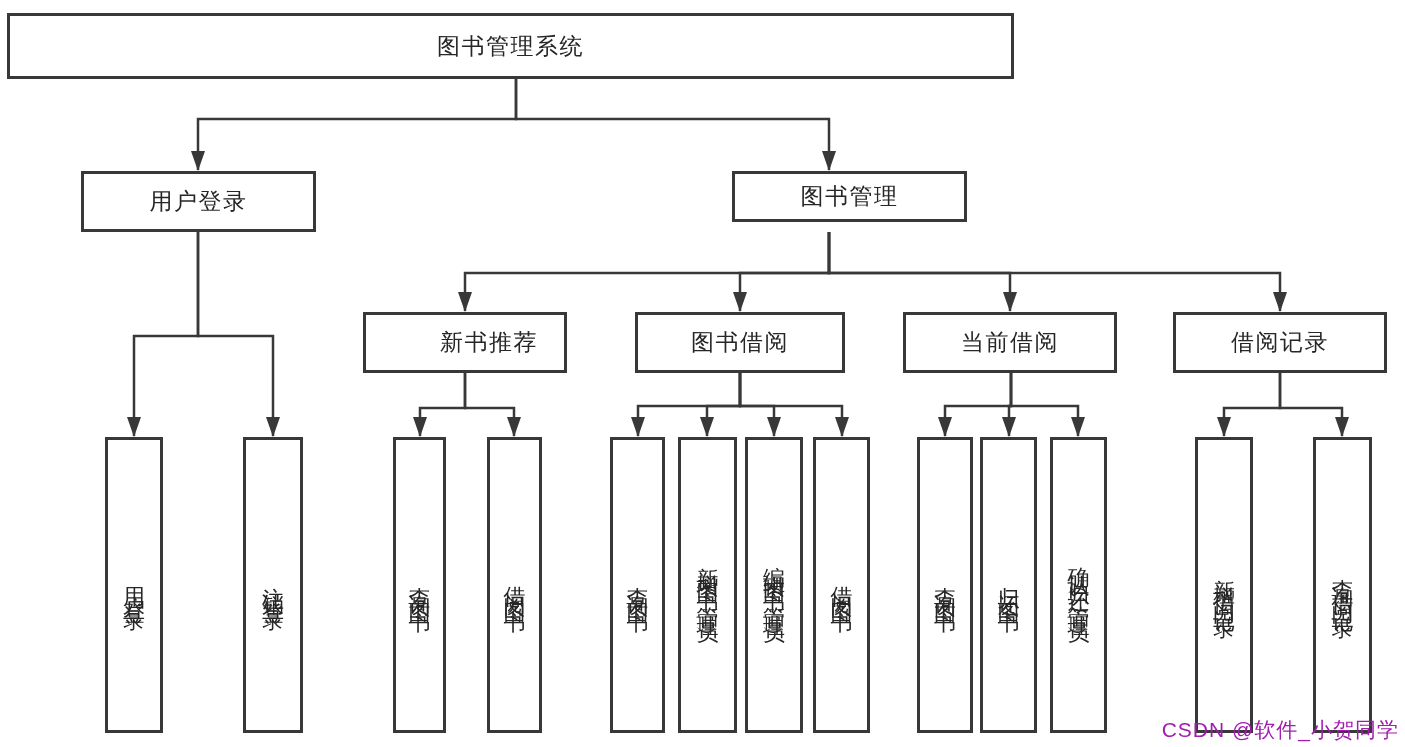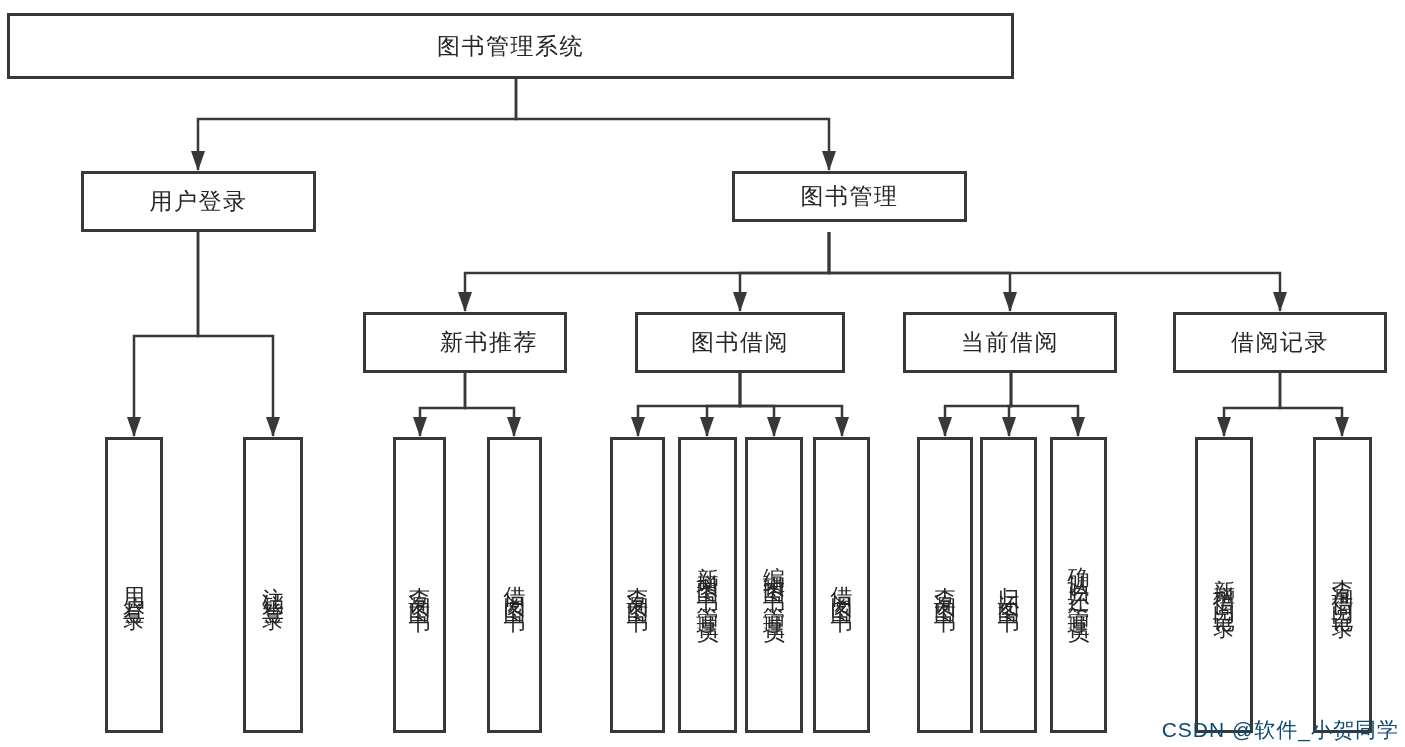--- a/index.html
+++ b/index.html
@@ -37,21 +37,21 @@
     font-size: 22px;
     letter-spacing: 8px;
     line-height: 1;
   }
   .leaf { top: 437px; height: 296px; }
   .watermark {
     position: absolute;
     right: 6px;
     bottom: 3px;
     font-size: 21px;
-    color: #0c4a6e;
+    color: #a21caf;
     letter-spacing: 1px;
     z-index: 2;
     white-space: nowrap;
   }
 </style>
 </head>
 <body>
 
 <div class="stage">
 

